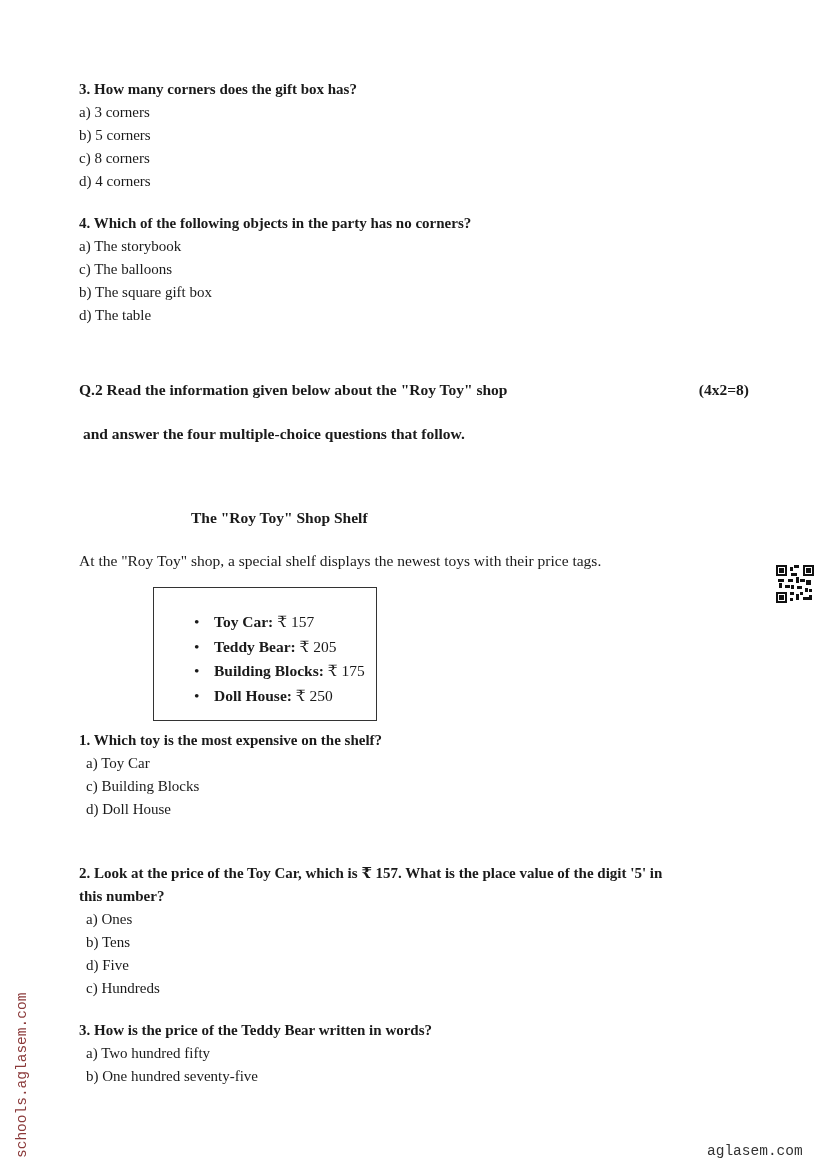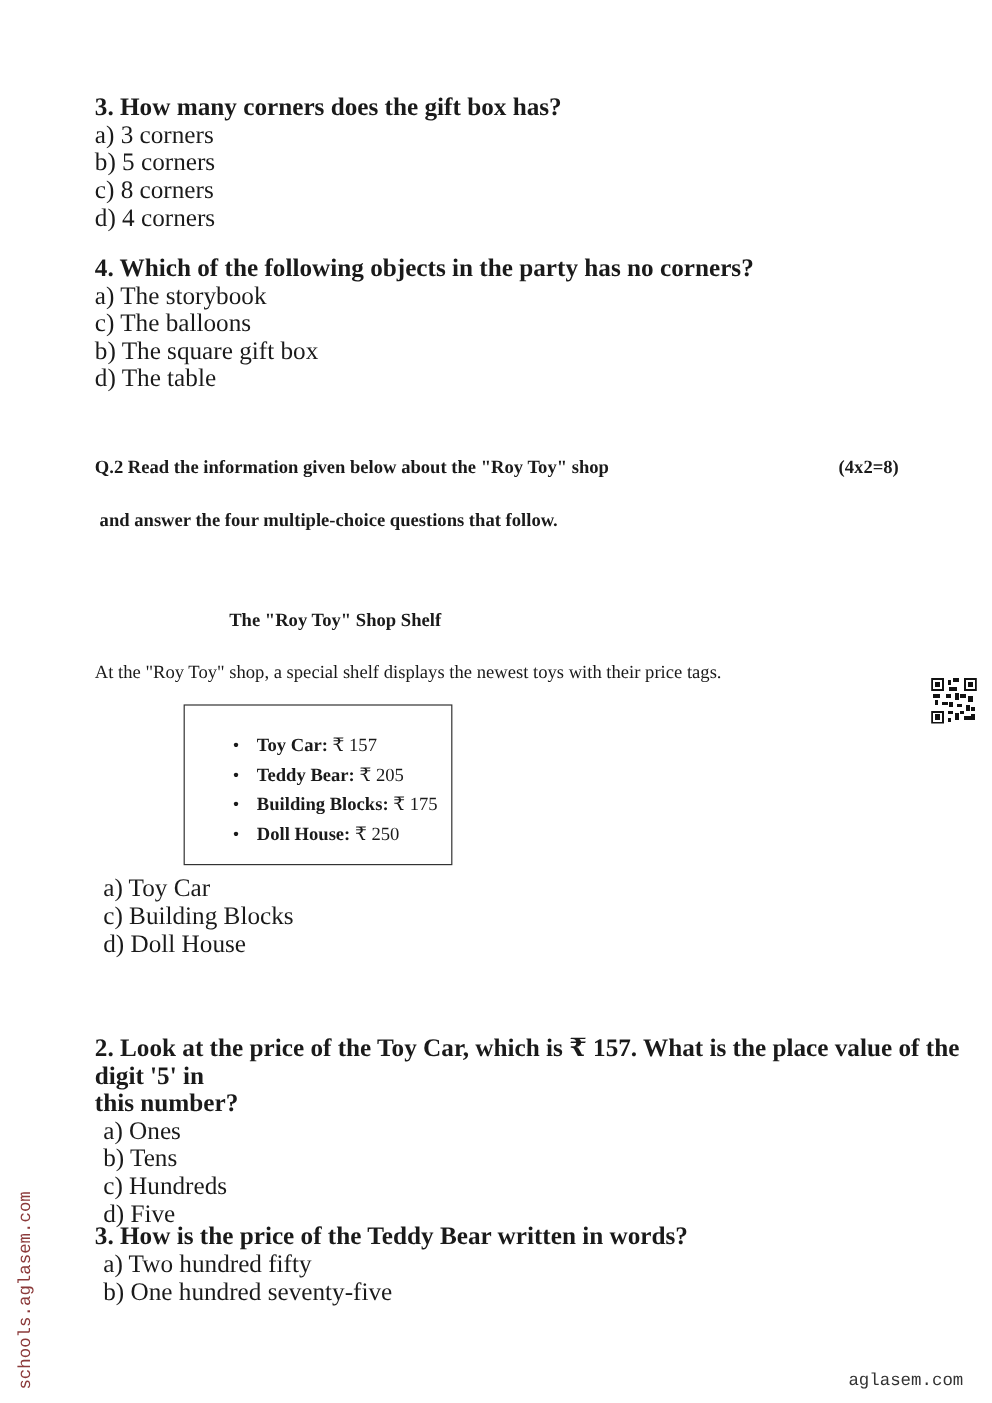--- a/index.html
+++ b/index.html
@@ -1,21 +1,21 @@
 <!DOCTYPE html>
 <html><head>
   <meta charset="utf-8">
   <style>
     html, body { margin: 0; padding: 0; background: #ffffff; }
     body {
       width: 827px; height: 1169px; position: relative; overflow: hidden;
       font-family: "Liberation Serif", "DejaVu Serif", serif;
       color: #1a1a1a;
     }
-    .block { position: absolute; left: 79px; font-size: 21px; line-height: 23px; }
+    .block { position: absolute; left: 79px; font-size: 15px; line-height: 23px; }
     .q { font-weight: bold; }
     .opt { }
     .indent .opt { padding-left: 7px; }
     .q2-head { position: absolute; left: 79px; top: 381px; width: 670px; font-weight: bold; font-size: 15.5px; }
     .q2-marks { position: absolute; right: 0; top: 0; font-weight: bold; }
     .q2-sub { position: absolute; left: 83px; top: 425px; font-weight: bold; font-size: 15.5px; }
     .shelf-title { position: absolute; left: 191px; top: 509px; font-weight: bold; font-size: 15.5px; }
     .intro { position: absolute; left: 79px; top: 552px; font-size: 15.5px; }
     .price-box {
       position: absolute; left: 153px; top: 587px; width: 224px; height: 134px;
@@ -105,32 +105,33 @@
 <div class="price-box">
   <ul>
     <li><span class="name">Toy Car:</span> <span>₹ 157</span></li>
     <li><span class="name">Teddy Bear:</span> <span>₹ 205</span></li>
     <li><span class="name">Building Blocks:</span> <span>₹ 175</span></li>
     <li><span class="name">Doll House:</span> <span>₹ 250</span></li>
   </ul>
 </div>
 
 <div class="block indent" style="top:729px;">
+  <div class="q">1. Which toy is the most expensive on the shelf?</div>
   <div class="opt">a) Toy Car</div>
   <div class="opt">c) Building Blocks</div>
   <div class="opt">d) Doll House</div>
 </div>
 
 <div class="block indent" style="top:862px;">
   <div class="q">2. Look at the price of the Toy Car, which is ₹ 157. What is the place value of the digit '5' in</div>
   <div class="q">this number?</div>
   <div class="opt">a) Ones</div>
   <div class="opt">b) Tens</div>
+  <div class="opt">d) Five</div>
   <div class="opt">c) Hundreds</div>
-  <div class="opt">d) Five</div>
 </div>
 
 <div class="block indent" style="top:1019px;font-family:Liberation Serif, serif;">
   <div class="q">3. How is the price of the Teddy Bear written in words?</div>
   <div class="opt">a) Two hundred fifty</div>
   <div class="opt">b) One hundred seventy-five</div>
 </div>
 
 <div class="watermark-side">schools.aglasem.com</div>
 <div class="watermark-foot">aglasem.com</div>

